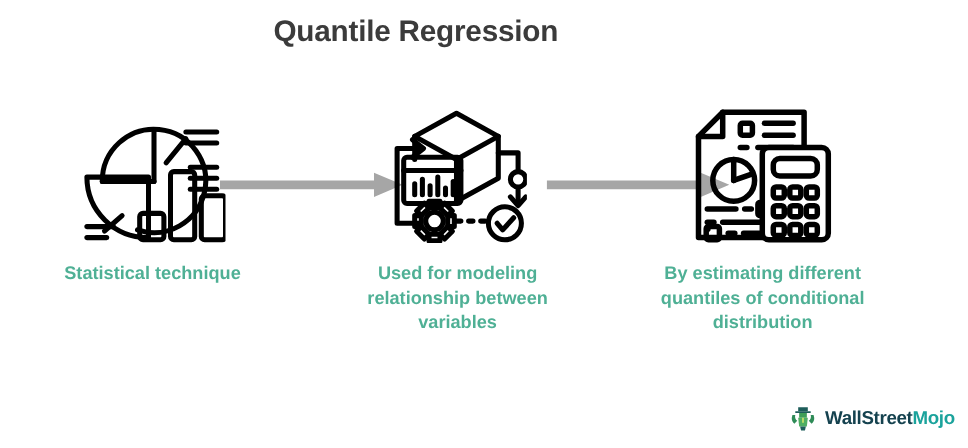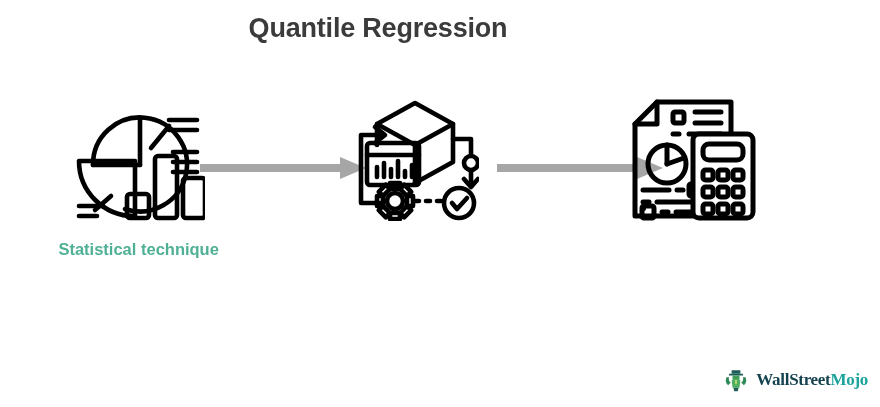--- a/index.html
+++ b/index.html
@@ -81,21 +81,20 @@
 
   
   .logo {
     position: absolute;
     right: 12px;
     bottom: 14px;
     display: flex;
     flex-direction: row;
     align-items: center;
     gap: 6px;
-    font-family: Liberation Serif, serif;
   }
   .logo-mark {
     width: 28px;
     height: 28px;
     display: block;
   }
   .logo-text {
     font-size: 17px;
     font-weight: bold;
     letter-spacing: -0.3px;
@@ -194,20 +193,21 @@
 
           <path d="M100 40 L118 40 L118 56"></path>
           <circle cx="118" cy="64" r="7"></circle>
           <path d="M118 72 L118 86"></path>
           <path d="M111 80 L118 88 L125 80"></path>
 
           <circle cx="106" cy="104" r="15"></circle>
           <path d="M99 104 L104 110 L114 99"></path>
         </svg>
       </div>
+      <div class="step-label">Used for modeling relationship between variables</div>
     </div>
 
     <div class="step">
       <div class="icon-box">
         <svg width="128" height="124" viewBox="0 0 128 124" xmlns="http://www.w3.org/2000/svg" fill="none" stroke="#000000" stroke-width="5" stroke-linecap="round" stroke-linejoin="round">
 
           <path d="M28 24 L50 4 L102 4 L102 118 L6 118 L6 24 Z" opacity="0"></path>
           <path d="M6 26 L28 4 L102 4 L102 118 L6 118 Z"></path>
           <path d="M28 4 L28 26 L6 26"></path>
 
@@ -237,20 +237,21 @@
           <rect x="89" y="72" width="10" height="10" rx="2.5"></rect>
           <rect x="104" y="72" width="10" height="10" rx="2.5"></rect>
           <rect x="74" y="89" width="10" height="10" rx="2.5"></rect>
           <rect x="89" y="89" width="10" height="10" rx="2.5"></rect>
           <rect x="104" y="89" width="10" height="10" rx="2.5"></rect>
           <rect x="74" y="106" width="10" height="10" rx="2.5"></rect>
           <rect x="89" y="106" width="10" height="10" rx="2.5"></rect>
           <rect x="104" y="106" width="10" height="10" rx="2.5"></rect>
         </svg>
       </div>
+      <div class="step-label">By estimating different quantiles of conditional distribution</div>
     </div>
 
   </div>
 
   <div class="logo">
     <svg class="logo-mark" viewBox="0 0 32 32" xmlns="http://www.w3.org/2000/svg">
 
       <path d="M11 6 L21 6 L21 10 L11 10 Z" fill="#1d5d5a"></path>
       <path d="M8 10 L24 10 L24 12 L8 12 Z" fill="#1d5d5a"></path>
 

